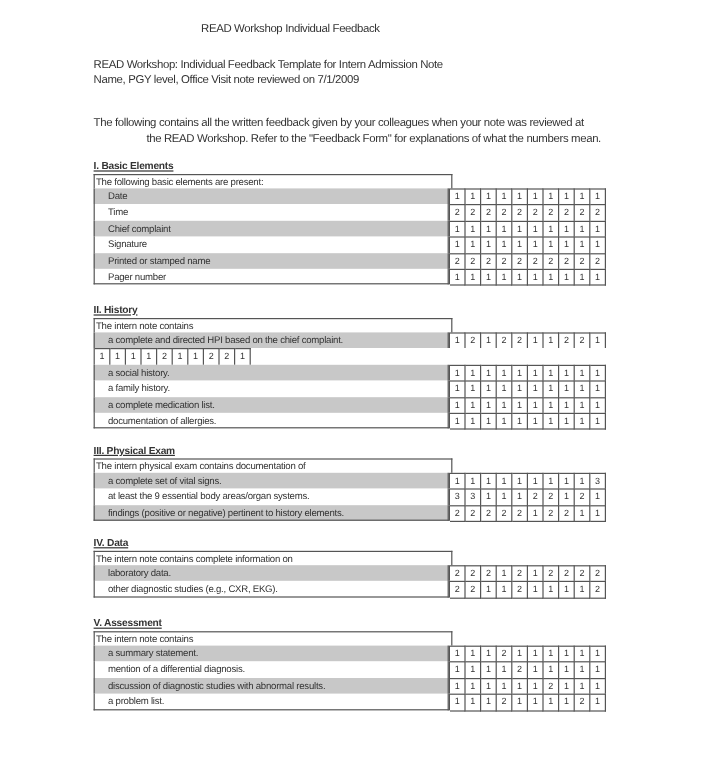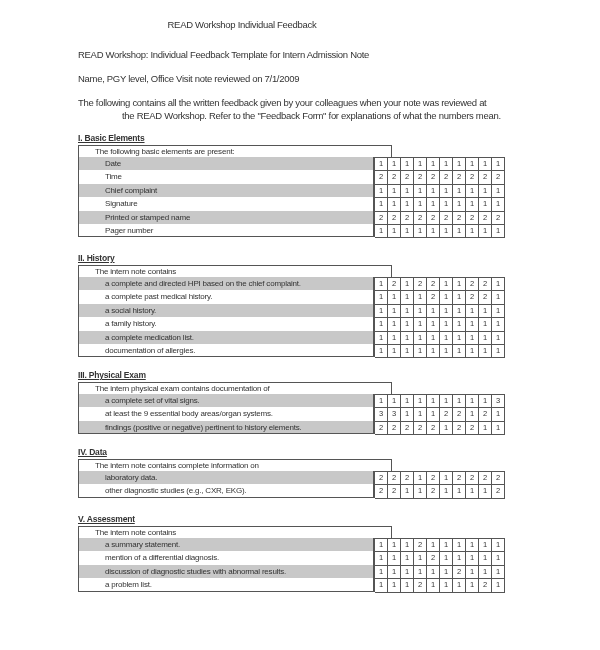--- a/index.html
+++ b/index.html
@@ -2,36 +2,36 @@
 <html><head>
 <meta charset="utf-8">
 <style>
   html, body { margin:0; padding:0; background:#ffffff; }
   body { width:600px; height:650px; position:relative; overflow:hidden;
          font-family:"Liberation Sans", "DejaVu Sans", sans-serif; color:#333; }
   .title { position:absolute; top:19px; left:0; width:484px; text-align:center; font-size:9.5px; letter-spacing:-0.3px; }
   .p { position:absolute; left:78px; font-size:9.5px; letter-spacing:-0.3px; line-height:13px; }
   .section { position:absolute; left:78px; width:430px; }
   .sec-head { font-size:8.5px; font-weight:bold; text-decoration:underline; height:11px; line-height:11px; margin-bottom:1px; letter-spacing:-0.2px; }
-  .intro { width:296px; height:11px; line-height:11px; border:1px solid #555; border-bottom:none; font-size:8px; padding-left:16px; letter-spacing:-0.2px; background:#fff; }
+  .intro { width:296px; height:11px; line-height:11px; border:1px solid #555; border-bottom:none; font-size:8px; padding-left:1px; letter-spacing:-0.2px; background:#fff; }
   .rows { position:relative; width:427px; }
   .row { display:flex; height:13.4px; }
-  .label { width:296px; height:13.4px; line-height:13.4px; border-left:1px solid #555; border-right:1px solid #555; font-size:8px; padding-left:26px; box-sizing:border-box; letter-spacing:-0.2px; }
+  .label { width:296px; height:13.4px; line-height:13.4px; border-left:1px solid #555; border-right:1px solid #555; font-size:8px; padding-left:11px; box-sizing:border-box; letter-spacing:-0.2px; }
   .row.odd .label { background:#c8c8c8; }
   .row.last .label { border-bottom:1px solid #555; }
   .cells { display:flex; border-left:1px solid #555; }
   .cell { width:12px; height:12.4px; border-right:1px solid #555; border-top:1px solid #555; font-size:7.5px; text-align:center; line-height:12.4px; color:#333; }
   .row.last .cell { border-bottom:1px solid #555; }
 </style>
 </head>
 <body>
 
 <div class="title">READ Workshop Individual Feedback</div>
 <div class="p" style="top:48px;">READ Workshop: Individual Feedback Template for Intern Admission Note</div>
-<div class="p" style="top:72px;">Name, PGY level, Office Visit note reviewed on 7/1/2009</div>
+<div class="p" style="top:60px;">Name, PGY level, Office Visit note reviewed on 7/1/2009</div>
 <div class="p" style="top:96px;">The following contains all the written feedback given by your colleagues when your note was reviewed at</div>
 <div class="p" style="top:109px;margin-left:44px;">the READ Workshop.  Refer to the "Feedback Form" for explanations of what the numbers mean.</div>
 
 <div id="sections-root">
     <div class="section" style="top: 133px;">
       <div class="sec-head">I. Basic Elements</div>
       <div class="intro">The following basic elements are present:</div>
       <div class="rows">
         <div class="row odd">
           <div class="label">Date</div>
@@ -138,21 +138,20 @@
             <div class="cell">2</div>
             <div class="cell">2</div>
             <div class="cell">1</div>
             <div class="cell">1</div>
             <div class="cell">2</div>
             <div class="cell">2</div>
             <div class="cell">1</div>
           </div>
         </div>
         <div class="row">
-          <div class="label">a complete past medical history.</div>
           <div class="cells">
             <div class="cell">1</div>
             <div class="cell">1</div>
             <div class="cell">1</div>
             <div class="cell">1</div>
             <div class="cell">2</div>
             <div class="cell">1</div>
             <div class="cell">1</div>
             <div class="cell">2</div>
             <div class="cell">2</div>

